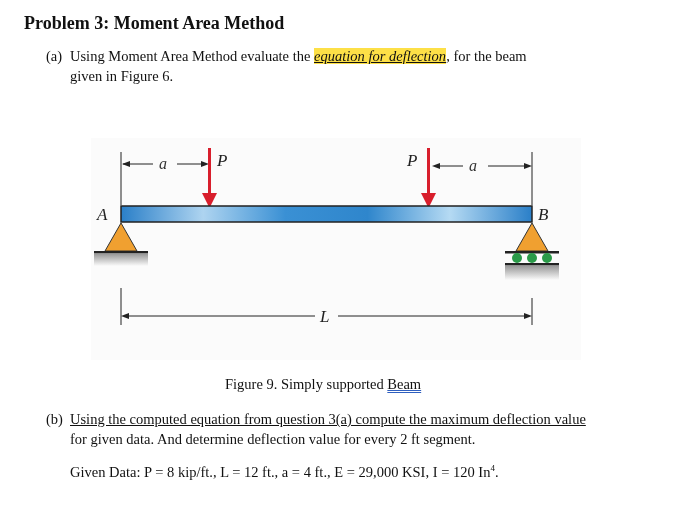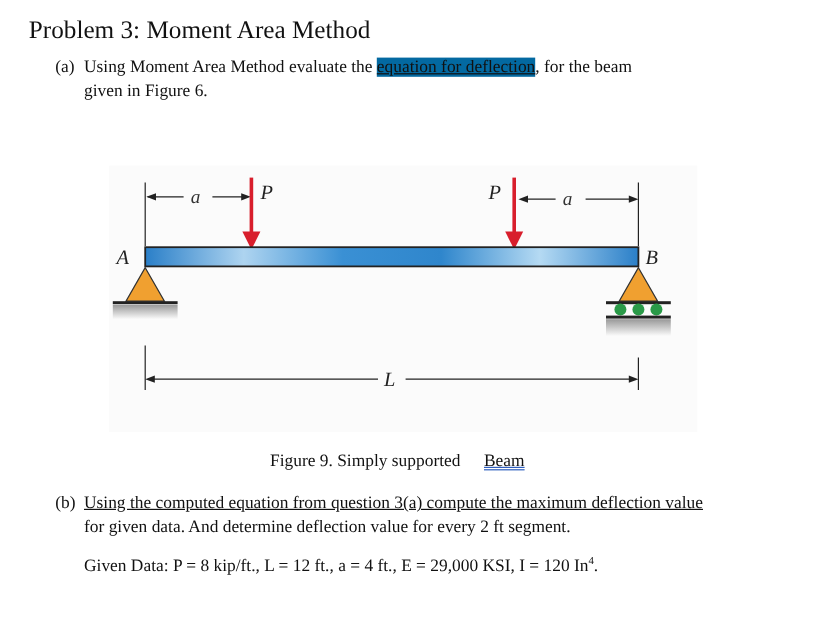--- a/index.html
+++ b/index.html
@@ -1,22 +1,22 @@
 <!DOCTYPE html>
 <html><head>
 <meta charset="utf-8">
 <style>
   html, body { margin:0; padding:0; background:#ffffff; }
   body { width:699px; height:516px; position:relative; overflow:hidden;
          font-family:"Liberation Serif", "DejaVu Serif", serif; color:#111; }
   .abs { position:absolute; }
-  .title { left:24px; top:13px; font-size:21px; font-weight:normal; white-space:nowrap; }
+  .title { left:24px; top:13px; font-size:18px; font-weight:bold; white-space:nowrap; }
   .line { font-size:14.5px; white-space:nowrap; }
-  .hl { background:#0369a1; text-decoration:underline; text-decoration-color:#111; }
-  .beam-word { text-decoration:underline; text-decoration-color:#2f5fbf; text-decoration-style:double;margin-left:16px; }
+  .hl { background:#fde047; text-decoration:underline; text-decoration-color:#111;font-style:italic; }
+  .beam-word { text-decoration:underline; text-decoration-color:#2f5fbf; text-decoration-style:double; }
   .figure { left:91px; top:138px; width:490px; height:222px; background:#fbfbfb; }
   .figure svg { display:block; }
   sup { font-size:9px; vertical-align:super; line-height:0; }
 </style>
 </head>
 <body>
 
 <div class="abs title">Problem 3: Moment Area Method</div>
 
 <div class="abs line" style="left:46px; top:48px;">(a)</div>

